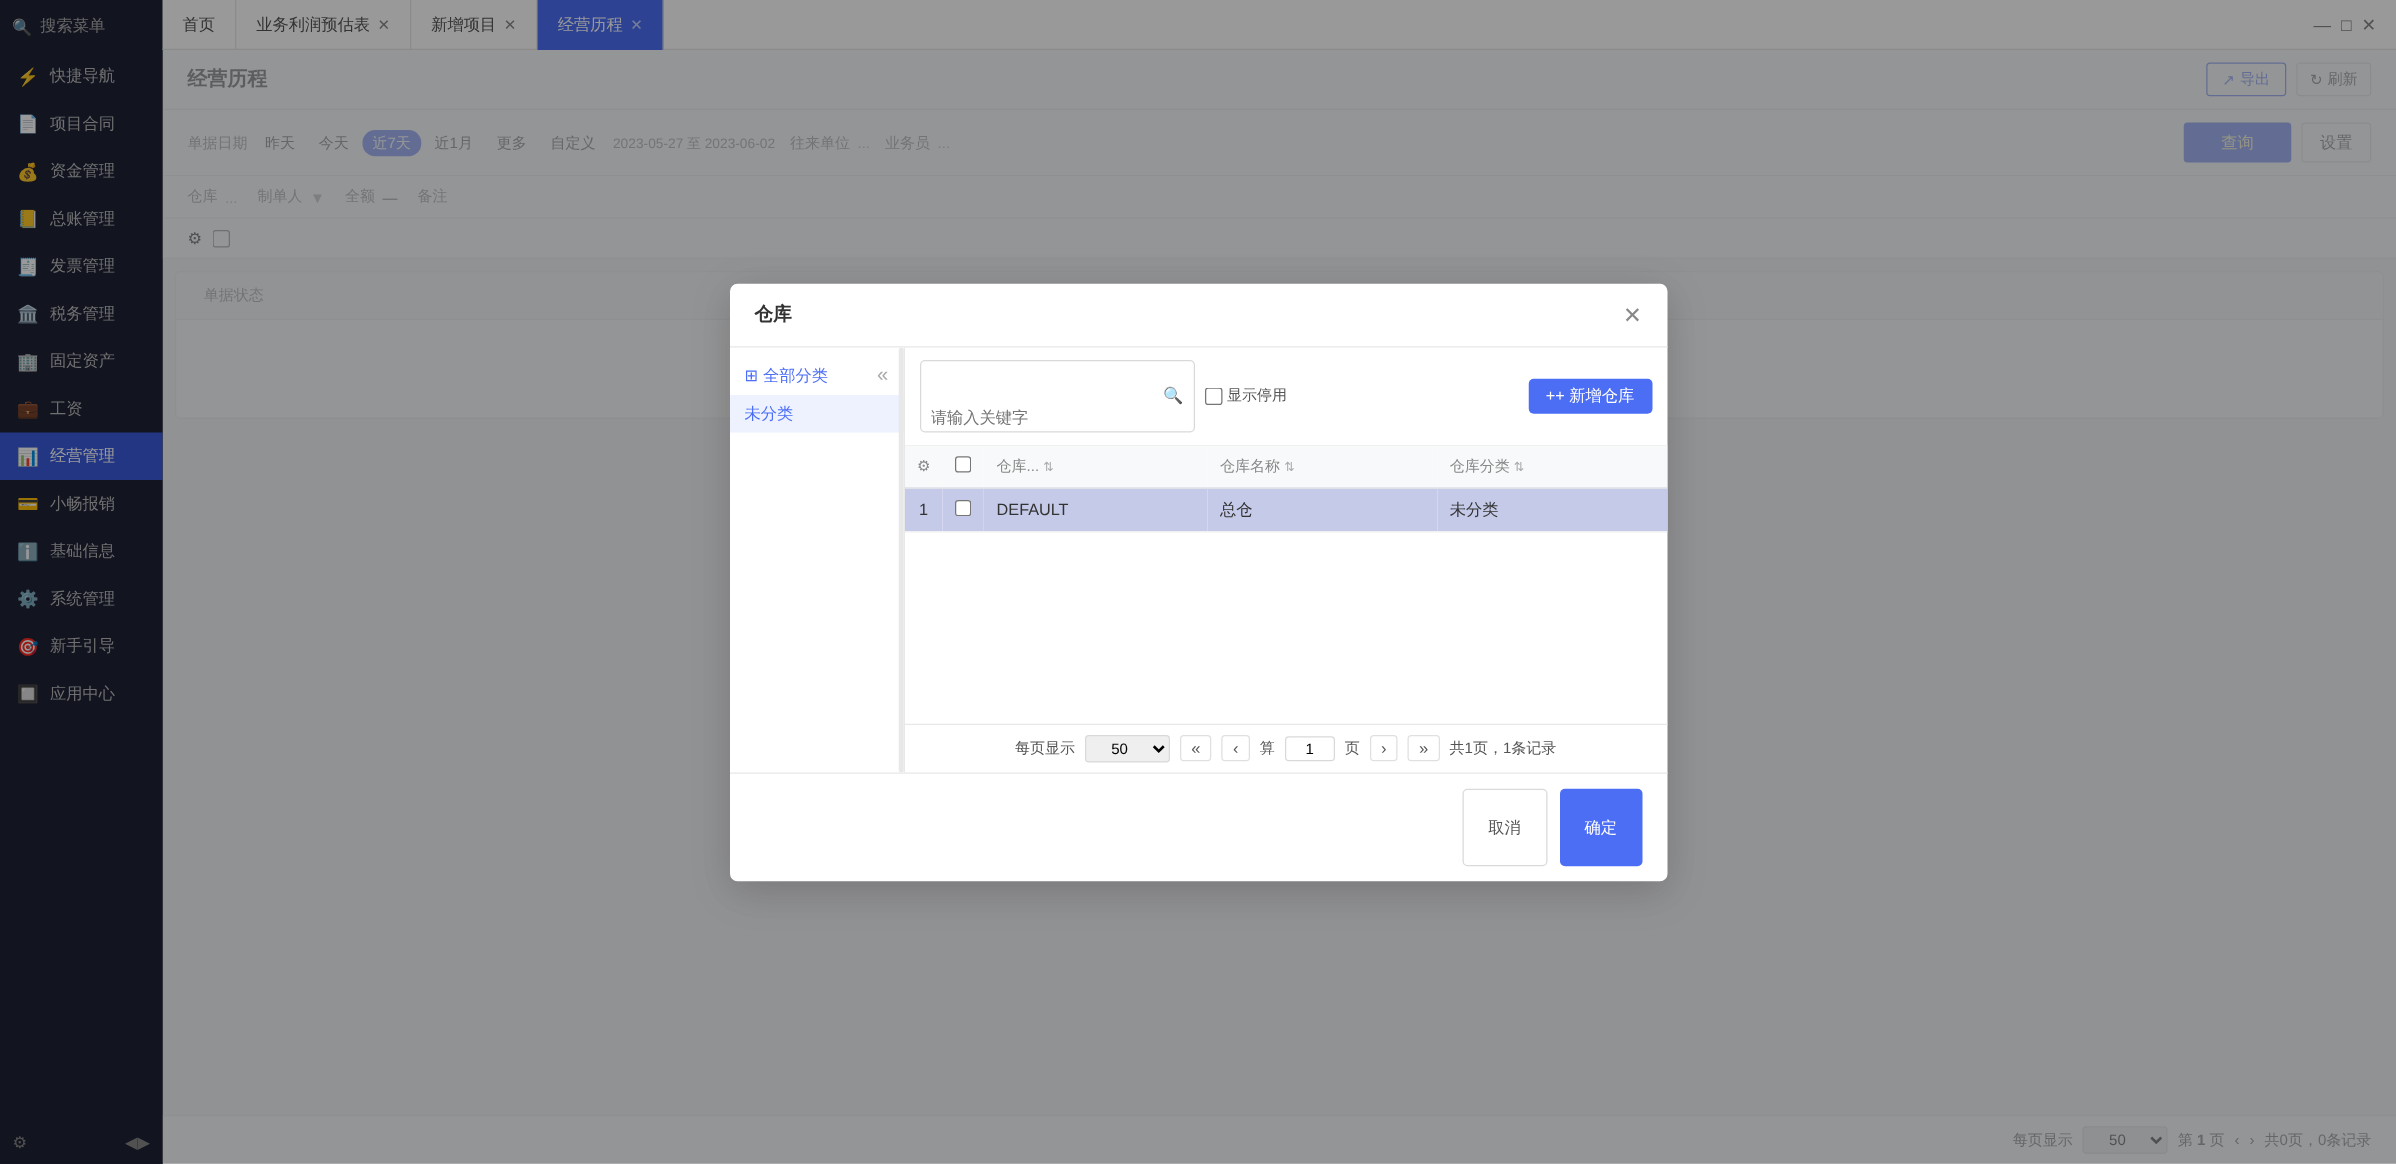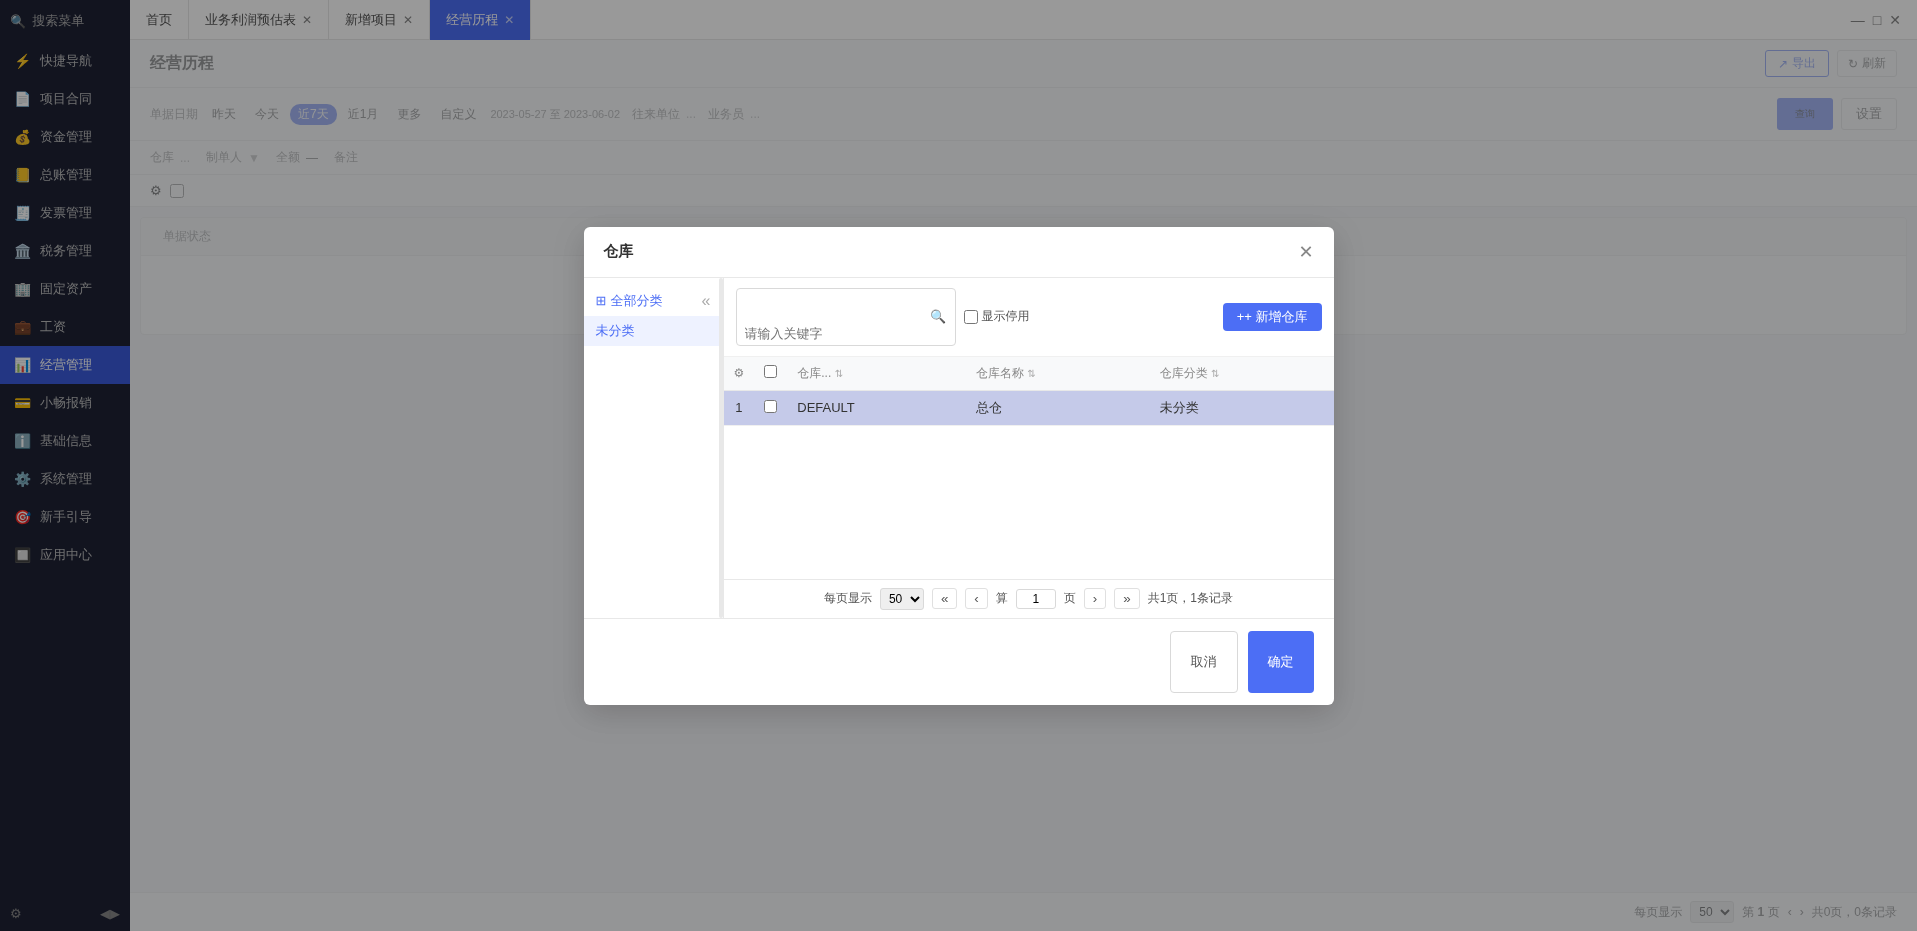--- a/index.html
+++ b/index.html
@@ -107,31 +107,31 @@
     .mtable td { padding: 8px 10px; font-size: 13px; color: #333; border-bottom: 1px solid #f0f0f0; }
     .mtable tr.selected td { background: #c5cae9; }
     .sort-icon { font-size: 10px; color: #aaa; }
     .gear-col { width: 30px; text-align: center; }
     .check-col { width: 30px; text-align: center; }
 
     
     .modal-pagination { border-top: 1px solid #e8e8e8; padding: 8px 12px; display: flex; align-items: center; justify-content: center; gap: 8px; font-size: 12px; color: #555; }
     .page-btn { padding: 2px 8px; border: 1px solid #e0e0e0; border-radius: 3px; background: #fff; cursor: pointer; color: #555; }
     .page-input { width: 40px; padding: 2px 6px; border: 1px solid #d9d9d9; border-radius: 3px; text-align: center; font-size: 12px; }
-    .per-page-select { padding: 2px 4px; border: 1px solid #d9d9d9; border-radius: 3px; font-size: 12px; }
+    .per-page-select { padding: 2px 16px; border: 1px solid #d9d9d9; border-radius: 3px; font-size: 12px; }
 
     
     .modal-footer { border-top: 1px solid #e8e8e8; padding: 12px 20px; display: flex; justify-content: flex-end; gap: 10px; }
     .cancel-btn { padding: 21px 20px; border: 1px solid #d9d9d9; border-radius: 4px; background: #fff; cursor: pointer; font-size: 13px; color: #555; }
     .confirm-btn { padding: 6px 20px; background: #4c6ef5; color: #fff; border: none; border-radius: 4px; cursor: pointer; font-size: 13px; }
 
     
     .export-btn { padding: 4px 12px; border: 1px solid #4c6ef5; color: #4c6ef5; background: #fff; border-radius: 3px; cursor: pointer; font-size: 12px; display: flex; align-items: center; gap: 4px; }
     .refresh-btn { padding: 4px 10px; border: 1px solid #e0e0e0; color: #555; background: #fff; border-radius: 3px; cursor: pointer; font-size: 12px; display: flex; align-items: center; gap: 4px; }
-    .query-btn { padding: 6px 18px; background: #4c6ef5; color: #0f172a; border: none; border-radius: 3px; cursor: pointer; font-size: 10px; }
+    .query-btn { padding: 6px 30px; background: #4c6ef5; color: #fef9c3; border: none; border-radius: 3px; cursor: pointer; font-size: 13px; }
     .settings-btn { padding: 6px 14px; border: 1px solid #e0e0e0; background: #fff; color: #555; border-radius: 3px; cursor: pointer; font-size: 13px; }
 
     .second-filter { background: #fff; padding: 8px 20px; display: flex; align-items: center; gap: 16px; border-bottom: 1px solid #e8e8e8; flex-wrap: wrap; }
 
     
     .bg-overlay-content { opacity: 0.45; pointer-events: none; }
 
     
     .modal-left::-webkit-scrollbar, .modal-table::-webkit-scrollbar { width: 5px; }
     .modal-left::-webkit-scrollbar-thumb, .modal-table::-webkit-scrollbar-thumb { background: #ccc; border-radius: 3px; }

